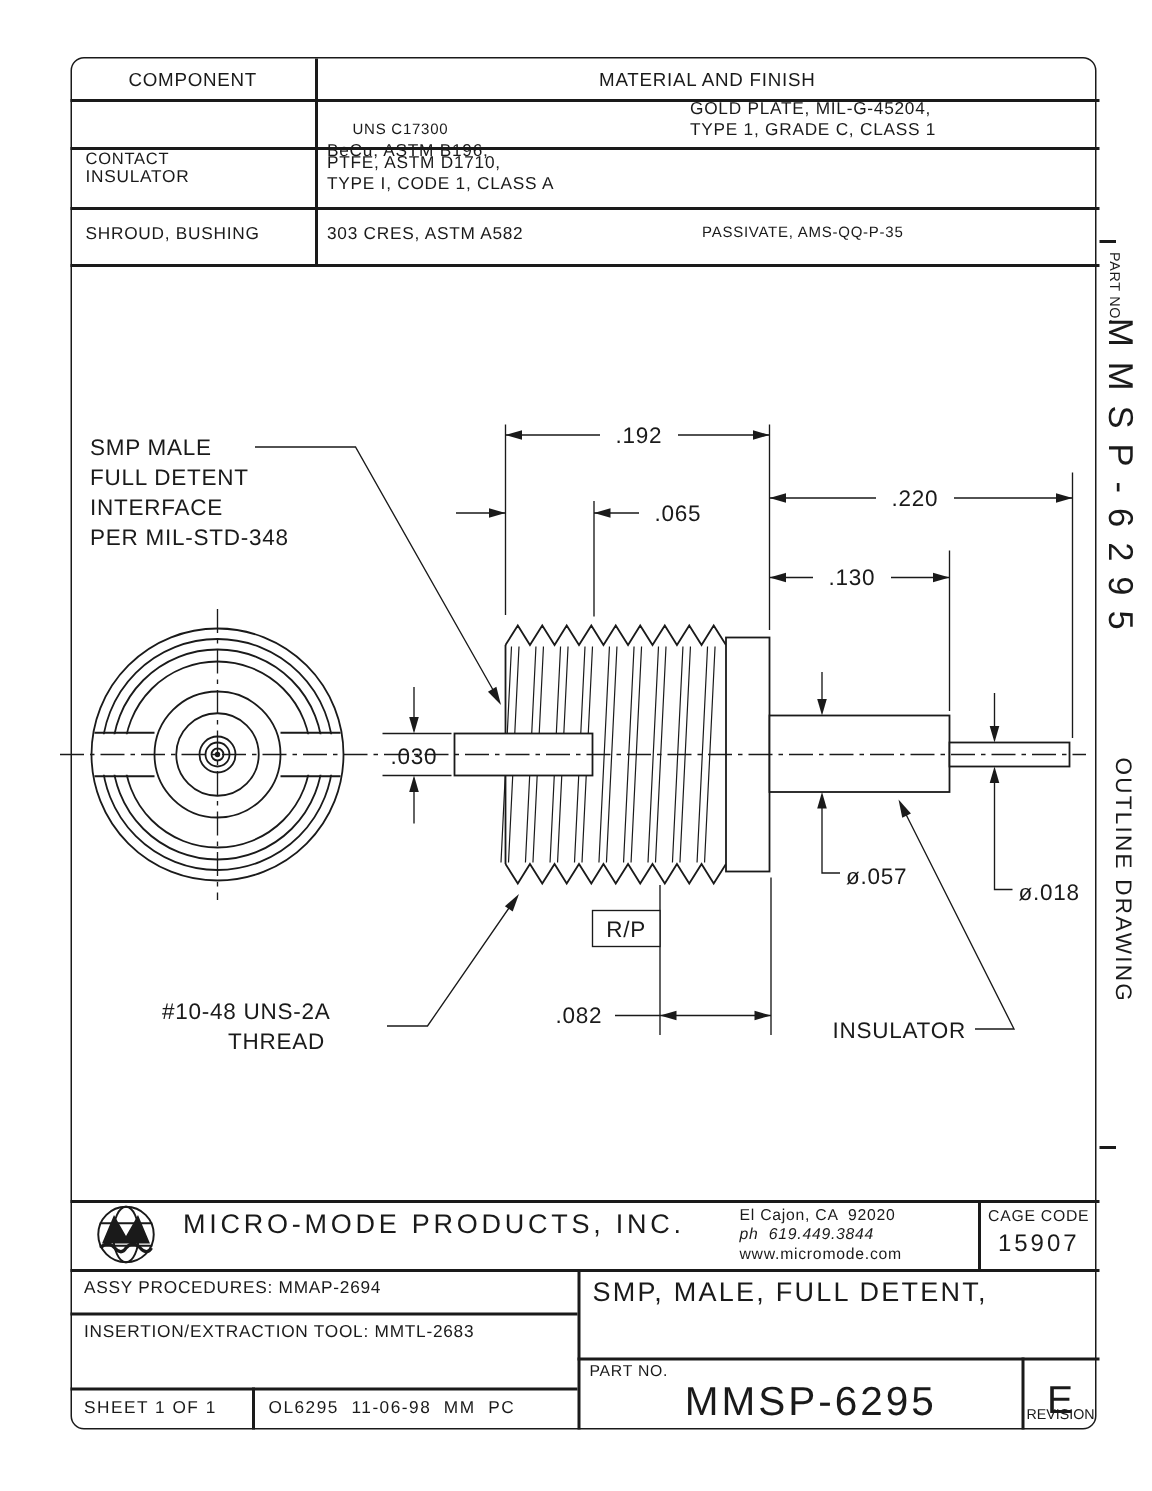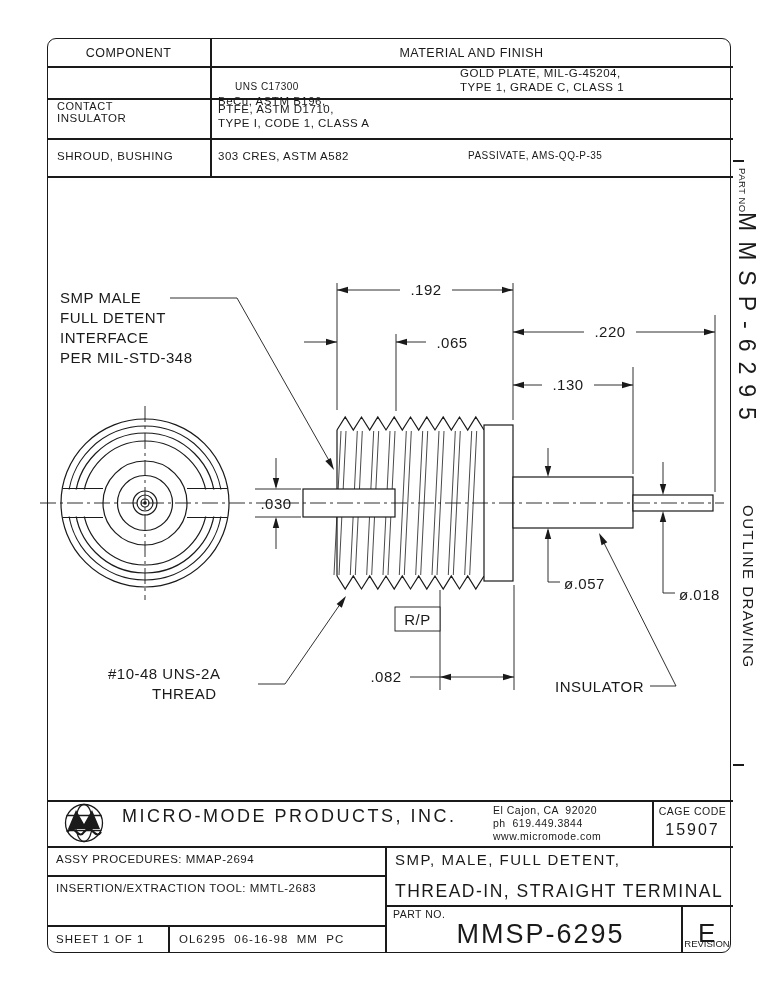--- a/index.html
+++ b/index.html
@@ -174,32 +174,31 @@
       <circle cx="24" cy="22" r="18.5"></circle>
       <ellipse cx="24" cy="22" rx="8.5" ry="18.5"></ellipse>
       <path d="M6.5,14.5 H41.5 M6.5,29.5 H41.5"></path>
     </g>
     <polygon points="8,28 16,9 24,23 32,9 40,28" fill="#1a1a1a"></polygon>
     <path d="M7,31 Q11.5,25.5 16.5,31 Q21,36 24,31 Q28.5,25.5 33.5,31 Q38,36 41,31" stroke="#1a1a1a" stroke-width="2.2" fill="none"></path>
   </svg>
 
   <div class="t" style="left:122px;top:806px;font-size:18px;letter-spacing:2.5px;">MICRO-MODE PRODUCTS, INC.</div>
   <div class="t" style="left:493px;top:804px;font-size:10.5px;">El Cajon, CA  92020</div>
-  <div class="t" style="left:493px;top:817px;font-size:10.5px;">ph  619.449.3844</div>
+  <div class="t" style="left:493px;top:817px;font-size:10.5px;font-style:italic;">ph  619.449.3844</div>
   <div class="t" style="left:493px;top:830px;font-size:10.5px;">www.micromode.com</div>
   <div class="t c" style="left:652px;top:805px;width:81px;font-size:10.5px;">CAGE CODE</div>
   <div class="t c" style="left:652px;top:821px;width:81px;font-size:16px;letter-spacing:2px;">15907</div>
 
   <div class="t" style="left:56px;top:853px;font-size:11.5px;">ASSY PROCEDURES: MMAP-2694</div>
   <div class="t" style="left:56px;top:882px;font-size:11.5px;">INSERTION/EXTRACTION TOOL: MMTL-2683</div>
   <div class="t" style="left:56px;top:933px;font-size:11.5px;letter-spacing:1px;">SHEET 1 OF 1</div>
-  <div class="t" style="left:179px;top:933px;font-size:11.5px;letter-spacing:1px;">OL6295  06-16-98  MM  PC</div>
-
-  <div class="t" style="left:395px;top:851px;font-size:15px;letter-spacing:1.5px;">SMP, MALE, FULL DETENT,</div>
-  <div class="t" style="left:395px;top:881px;font-size:17.5px;letter-spacing:1.5px;">THREAD-IN, STRAIGHT TERMINAL</div>
+  <div class="t" style="left:179px;top:933px;font-size:11.5px;letter-spacing:1px;">OL6295  11-06-98  MM  PC</div>
+
+  <div class="t" style="left:395px;top:851px;font-size:18px;letter-spacing:1.5px;">SMP, MALE, FULL DETENT,</div>
   <div class="t" style="left:393px;top:908px;font-size:10.5px;">PART NO.</div>
   <div class="t c" style="left:400px;top:919px;width:281px;font-size:27px;letter-spacing:2px;">MMSP-6295</div>
   <div class="t c" style="left:681px;top:906px;width:52px;font-size:9.5px;letter-spacing:0;margin-top:32px;">REVISION</div>
   <div class="t c" style="left:681px;top:918px;width:52px;font-size:26px;">E</div>
 
   <div class="hl" style="left:733px;top:160px;width:11px;"></div>
   <div class="hl" style="left:733px;top:764px;width:11px;"></div>
   <div class="rot t" style="left:748px;top:168px;font-size:9.5px;">PART NO.</div>
   <div class="rot t" style="left:760px;top:212px;font-size:23px;letter-spacing:10px;">MMSP-6295</div>
   <div class="rot t" style="left:757px;top:505px;font-size:15px;letter-spacing:1.5px;">OUTLINE DRAWING</div>

